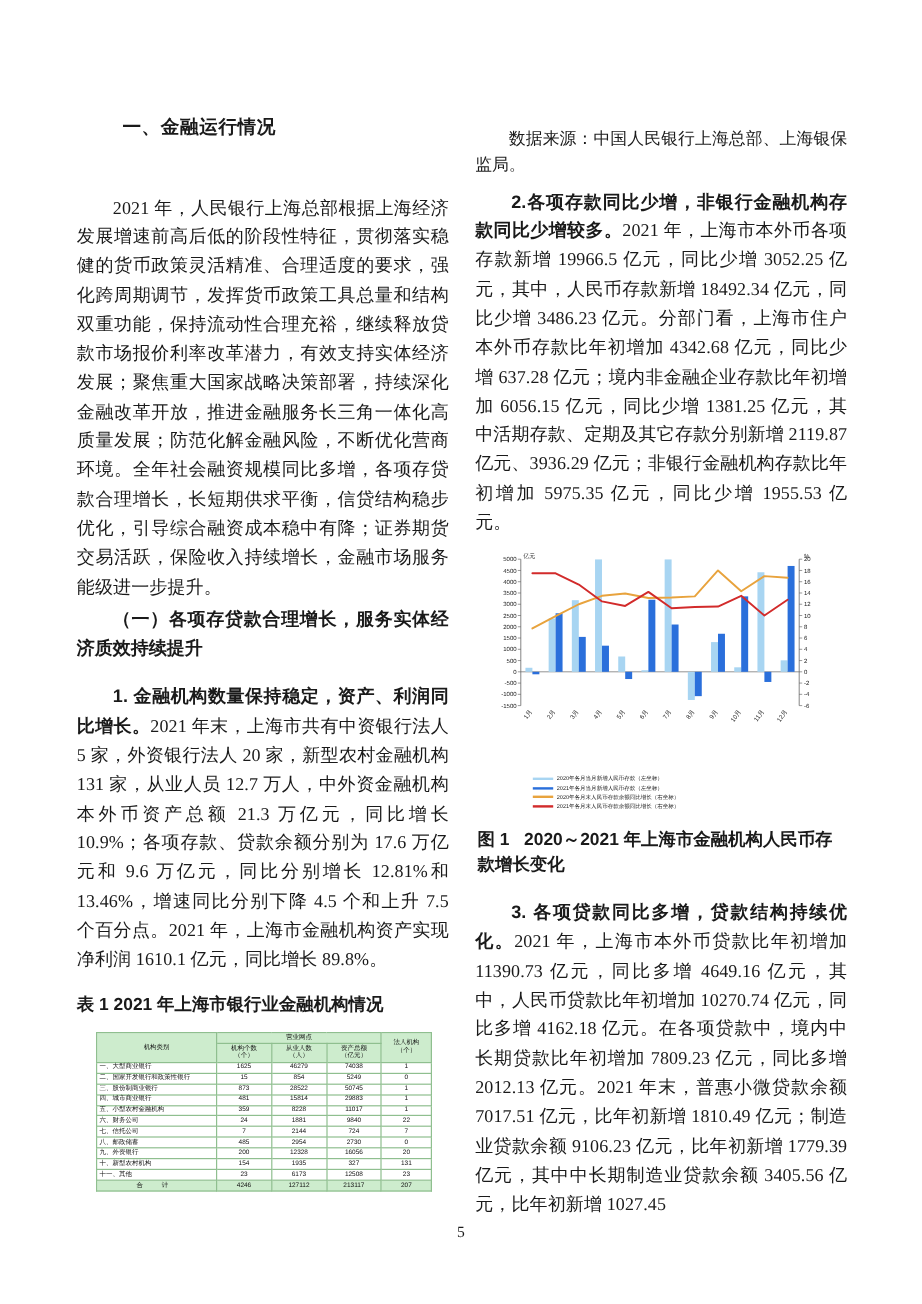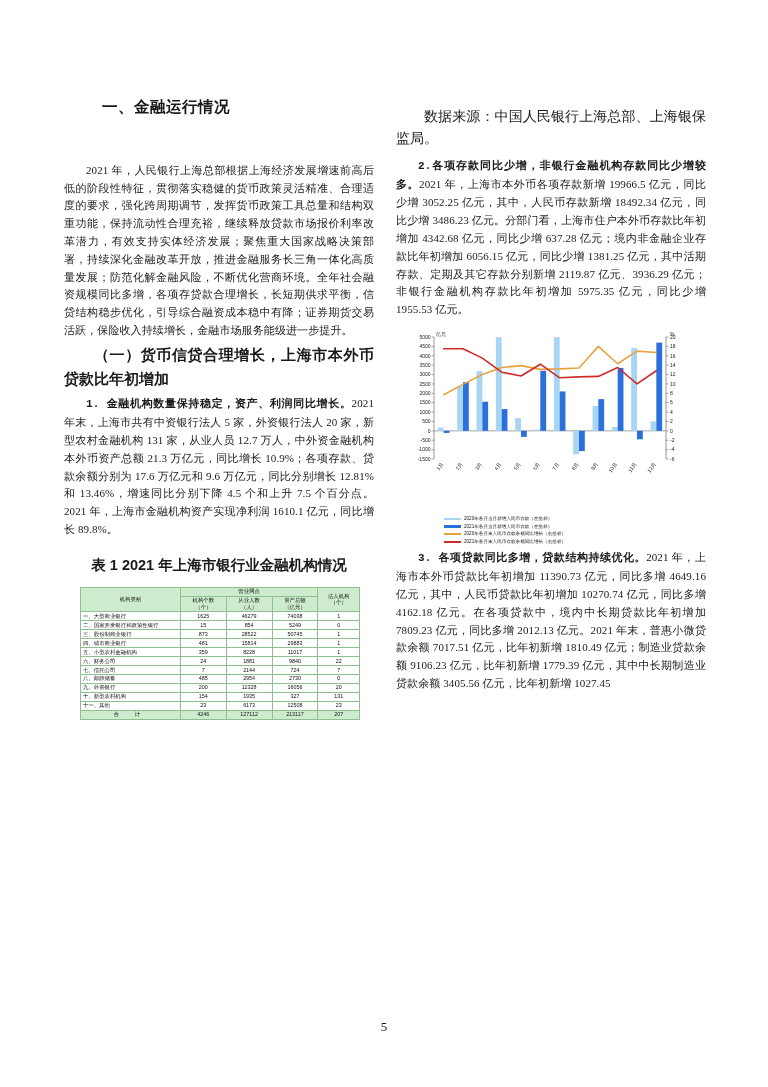--- a/index.html
+++ b/index.html
@@ -31,46 +31,45 @@
   h1.sec-title {
     font-family: "Liberation Sans", "DejaVu Sans", sans-serif;
     font-weight: bold;
     font-size: 15.5px;
     letter-spacing: 0.5px;
     margin: 0 0 44px 0;
     padding-left: 38px;
     line-height: 1.4;
   }
   p.body {
-    font-size: 11px;
+    font-size: 15px;
     line-height: 1.62;
-    margin: 4px 0 2px 0;
+    margin: 16px 0 2px 0;
     text-align: justify;
     text-justify: inter-ideograph;
     text-indent: 2em;
     letter-spacing: 0.1px;
   }
   h2.sub-title {
     font-family: "Liberation Sans", "DejaVu Sans", sans-serif;
     font-weight: bold;
     font-size: 15px;
     line-height: 1.62;
     margin: 3px 0 2px 0;
     text-indent: 2em;
     text-align: justify;
   }
   .lead {
-    font-family: Liberation Mono, monospace;
+    font-family: Liberation Sans, sans-serif;
     font-weight: bold;
   }
   .tbl-caption, .fig-caption {
     font-family: "Liberation Sans", "DejaVu Sans", sans-serif;
     font-weight: bold;
     font-size: 14.5px;
-    text-align: center;
     line-height: 1.5;
     margin: 16px 0 10px 0;
   }
   .fig-caption { margin: 14px 0 12px 0; text-align: left; padding-left: 2px;}
   .fig-caption .cap-body { }
 
   
   table.inst {
     border-collapse: collapse;
     width: 280px;
@@ -149,21 +148,21 @@
 <body>
 
 <div id="page">
 
   <div class="col" id="col-left">
 
     <h1 class="sec-title">一、金融运行情况</h1>
 
     <p class="body">2021 年，人民银行上海总部根据上海经济发展增速前高后低的阶段性特征，贯彻落实稳健的货币政策灵活精准、合理适度的要求，强化跨周期调节，发挥货币政策工具总量和结构双重功能，保持流动性合理充裕，继续释放贷款市场报价利率改革潜力，有效支持实体经济发展；聚焦重大国家战略决策部署，持续深化金融改革开放，推进金融服务长三角一体化高质量发展；防范化解金融风险，不断优化营商环境。全年社会融资规模同比多增，各项存贷款合理增长，长短期供求平衡，信贷结构稳步优化，引导综合融资成本稳中有降；证券期货交易活跃，保险收入持续增长，金融市场服务能级进一步提升。</p>
 
-    <h2 class="sub-title">（一）货币信贷合理增长，上海市本外币贷款比年初增加</h2>
+    <h2 class="sub-title">（一）各项存贷款合理增长，服务实体经济质效持续提升</h2>
 
     <p class="body"><span class="lead">1. 金融机构数量保持稳定，资产、利润同比增长。</span><span>2021 年末，上海市共有中资银行法人 5 家，外资银行法人 20 家，新型农村金融机构 131 家，从业人员 12.7 万人，中外资金融机构本外币资产总额 21.3 万亿元，同比增长 10.9%；各项存款、贷款余额分别为 17.6 万亿元和 9.6 万亿元，同比分别增长 12.81%和 13.46%，增速同比分别下降 4.5 个和上升 7.5 个百分点。2021 年，上海市金融机构资产实现净利润 1610.1 亿元，同比增长 89.8%。</span></p>
 
     <div class="tbl-caption">表 1  2021 年上海市银行业金融机构情况</div>
 
     <table class="inst">
       <colgroup>
         <col class="c-name">
           <col class="c-num">
           <col class="c-num">
@@ -410,18 +409,22 @@
           <span>2020年各月末人民币存款余额同比增长（右坐标）</span>
         </div>
         <div class="lg-row">
           <span class="swatch" style="background:#d22b2b"></span>
           <span>2021年各月末人民币存款余额同比增长（右坐标）</span>
         </div>
       </div>
     </div>
 
 
+    <div class="fig-caption">
+      <span>图 1</span>
+      &nbsp;&nbsp;<span class="cap-body">2020～2021 年上海市金融机构人民币存款增长变化</span>
+    </div>
 
     <p class="body"><span class="lead">3. 各项贷款同比多增，贷款结构持续优化。</span><span>2021 年，上海市本外币贷款比年初增加 11390.73 亿元，同比多增 4649.16 亿元，其中，人民币贷款比年初增加 10270.74 亿元，同比多增 4162.18 亿元。在各项贷款中，境内中长期贷款比年初增加 7809.23 亿元，同比多增 2012.13 亿元。2021 年末，普惠小微贷款余额 7017.51 亿元，比年初新增 1810.49 亿元；制造业贷款余额 9106.23 亿元，比年初新增 1779.39 亿元，其中中长期制造业贷款余额 3405.56 亿元，比年初新增 1027.45</span></p>
   </div>
 
   <div class="page-number">5</div>
 </div>
 
 </body></html>

